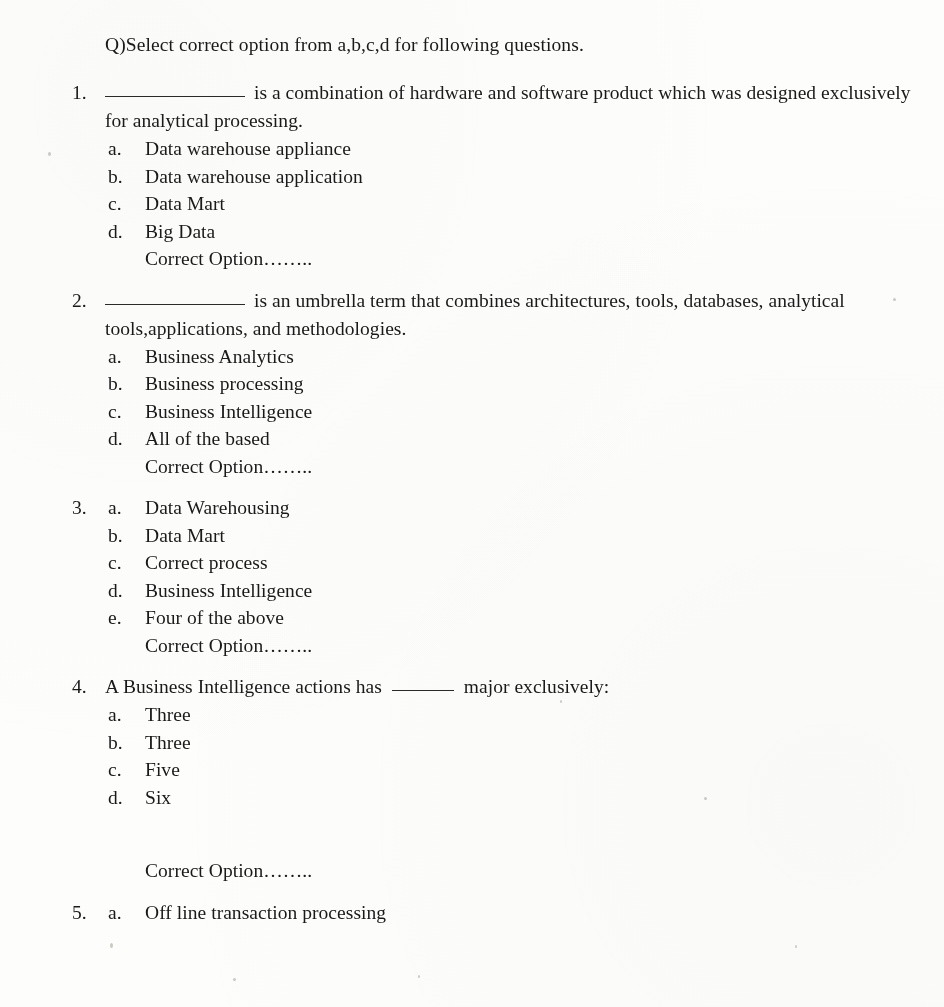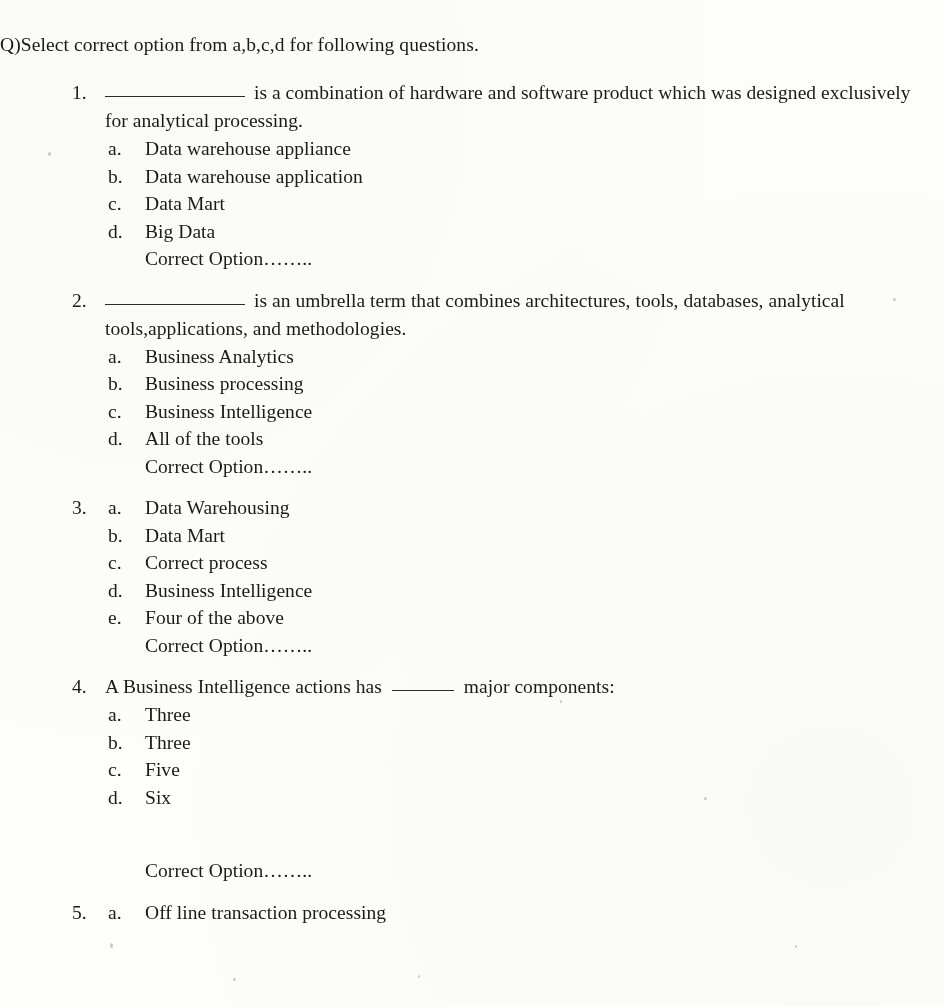--- a/index.html
+++ b/index.html
@@ -21,20 +21,21 @@
     position: absolute;
     background: #c9c9c4;
     border-radius: 50%;
     pointer-events: none;
   }
   .content {
     position: relative;
     padding-top: 6px;
   }
   .intro {
+    margin-left: 105px;
     font-size: 19.5px;
     line-height: 30px;
     letter-spacing: 0.1px;
     padding-top: 4px;
   }
   .qlist {
     margin: 0;
     padding: 0;
     list-style: none;
   }
@@ -127,42 +128,42 @@
           </div>
         </li>
         <li class="question">
           <span class="qnum">2.</span>
           <div class="qbody">
             <p class="qstem"><span class="blank lead"></span> <span>is an umbrella term that combines architectures, tools, databases, analytical tools,applications, and methodologies.</span></p>
             <ul class="options">
               <li class="option"><span class="olabel">a.</span><span>Business Analytics</span></li>
               <li class="option"><span class="olabel">b.</span><span>Business processing</span></li>
               <li class="option"><span class="olabel">c.</span><span>Business Intelligence</span></li>
-              <li class="option"><span class="olabel">d.</span><span>All of the tools</span></li>
+              <li class="option"><span class="olabel">d.</span><span>All of the based</span></li>
             </ul>
             <div class="correct">Correct Option……..</div>
           </div>
         </li>
         <li class="question">
           <span class="qnum">3.</span>
           <div class="qbody">
             <ul class="options">
               <li class="option"><span class="olabel">a.</span><span>Data Warehousing</span></li>
               <li class="option"><span class="olabel">b.</span><span>Data Mart</span></li>
               <li class="option"><span class="olabel">c.</span><span>Correct process</span></li>
               <li class="option"><span class="olabel">d.</span><span>Business Intelligence</span></li>
               <li class="option"><span class="olabel">e.</span><span>Four of the above</span></li>
             </ul>
             <div class="correct">Correct Option……..</div>
           </div>
         </li>
         <li class="question">
           <span class="qnum">4.</span>
           <div class="qbody">
-            <p class="qstem"><span>A Business Intelligence  actions has</span> <span class="blank short"></span> <span>major components:</span></p>
+            <p class="qstem"><span>A Business Intelligence  actions has</span> <span class="blank short"></span> <span>major exclusively:</span></p>
             <ul class="options">
               <li class="option"><span class="olabel">a.</span><span>Three</span></li>
               <li class="option"><span class="olabel">b.</span><span>Three</span></li>
               <li class="option"><span class="olabel">c.</span><span>Five</span></li>
               <li class="option"><span class="olabel">d.</span><span>Six</span></li>
             </ul>
             <div class="correct spaced">Correct Option……..</div>
           </div>
         </li>
         <li class="question">

